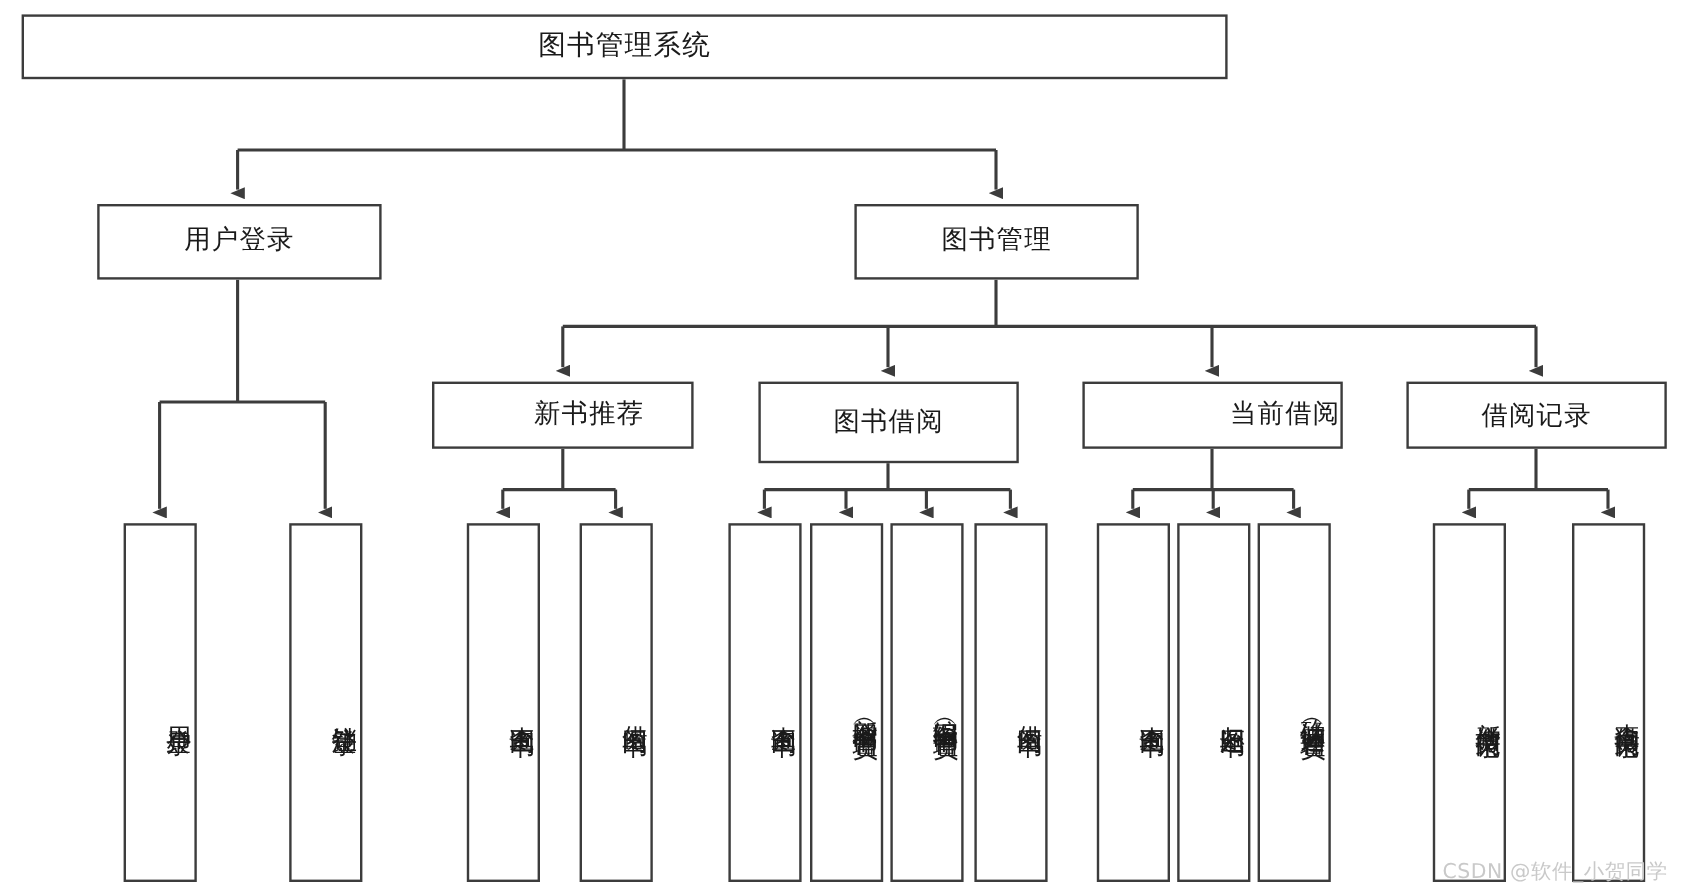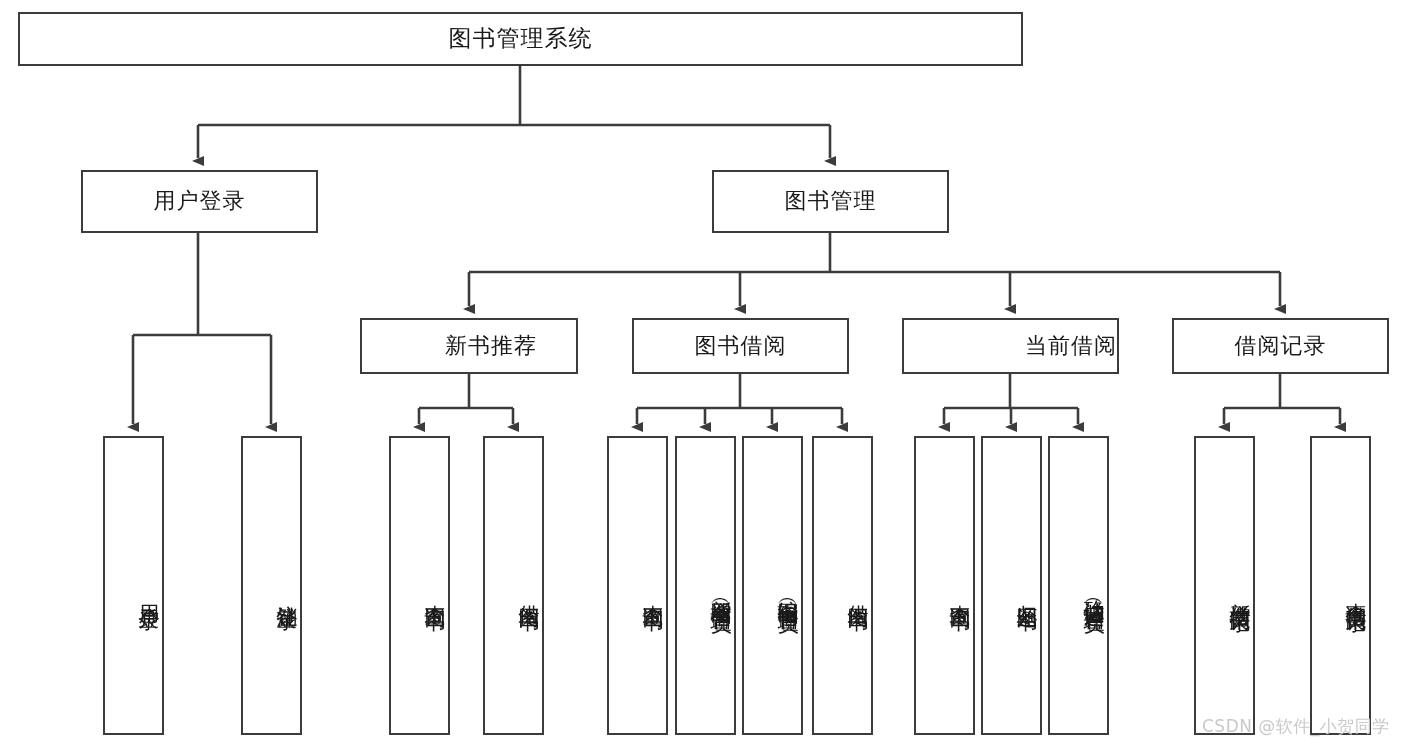--- a/index.html
+++ b/index.html
@@ -129,21 +129,21 @@
   <div class="node horiz" style="left:81px; top:170px; width:237px; height:63px;">
     <span>用户登录</span>
   </div>
   <div class="node horiz" style="left:712px; top:170px; width:237px; height:63px;">
     <span>图书管理</span>
   </div>
 
   <div class="node horiz" style="left:360px; top:318px; width:218px; height:56px;padding-left:44px;">
     <span>新书推荐</span>
   </div>
-  <div class="node horiz" style="left:632px; top:318px; width:217px; height:56px;">
+  <div class="node horiz" style="left:632px; top:318px; width:217px; height:68px;">
     <span>图书借阅</span>
   </div>
   <div class="node horiz" style="left:902px; top:318px; width:217px; height:56px;justify-content:flex-end;">
     <span>当前借阅</span>
   </div>
   <div class="node horiz" style="left:1172px; top:318px; width:217px; height:56px;font-family:Liberation Serif, serif;">
     <span>借阅记录</span>
   </div>
 
   <div class="node vert" style="left:103px; top:436px; width:61px; height:299px;">

